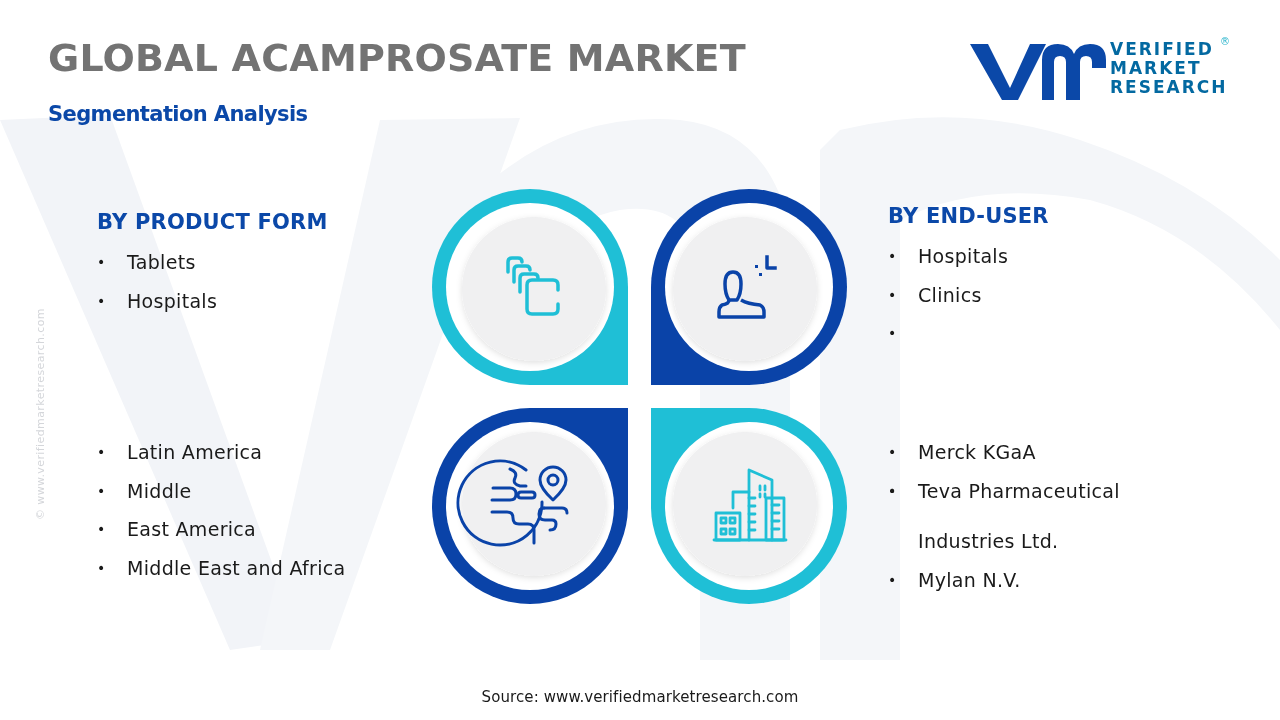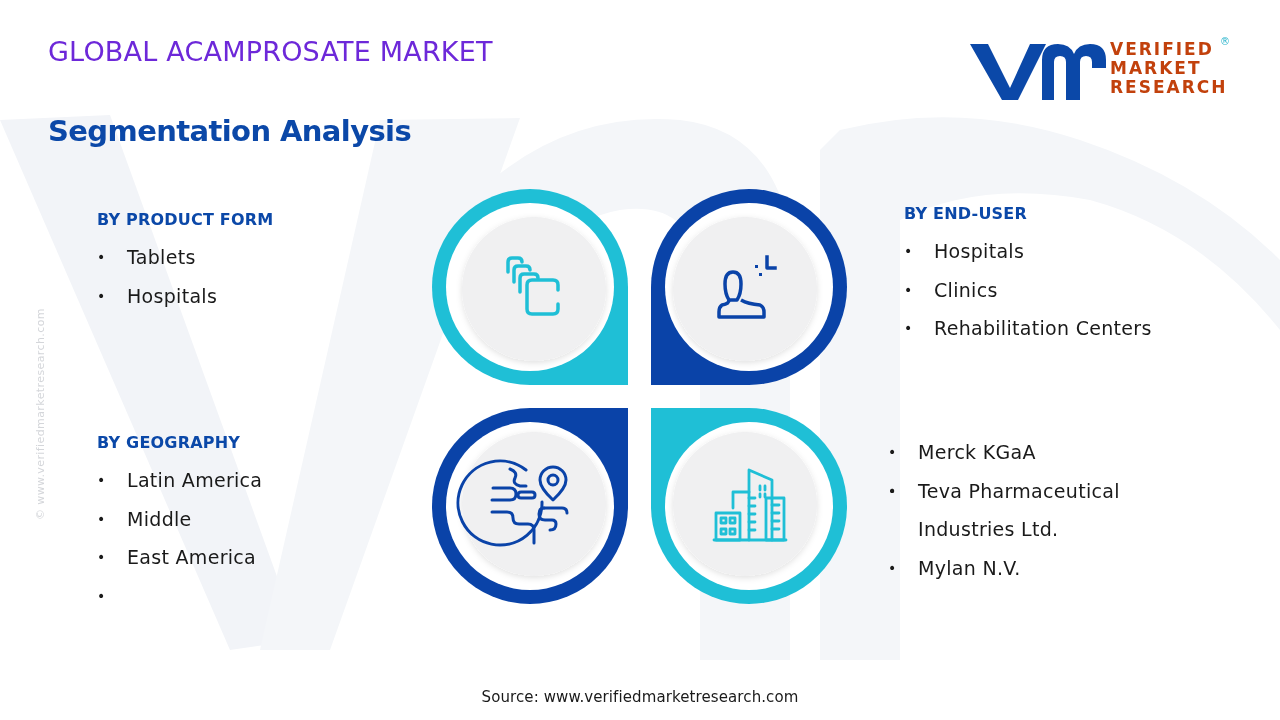--- a/index.html
+++ b/index.html
@@ -9,52 +9,52 @@
   .watermark { position: absolute; left: 0; top: 0; width: 1280px; height: 720px; z-index: 0; }
 
   .side-credit {
     position: absolute; left: 34px; top: 520px;
     transform: rotate(-90deg); transform-origin: left top;
     font-size: 11px; color: #d4d6da; letter-spacing: 0.4px; white-space: nowrap; z-index: 1;
   }
 
   .title {
     position: absolute; left: 48px; top: 36px;
-    font-size: 27px; font-weight: normal; color: #6d28d9; letter-spacing: 0.2px; z-index: 2;
+    font-size: 38px; font-weight: bold; color: #737373; letter-spacing: 0.2px; z-index: 2;
     font-family: "DejaVu Sans", sans-serif;
   }
   .subtitle {
-    position: absolute; left: 48px; top: 114px;
-    font-size: 29px; color: #0b48a8; z-index: 2; letter-spacing: -0.6px;
+    position: absolute; left: 48px; top: 102px;
+    font-size: 21px; color: #0b48a8; z-index: 2; letter-spacing: -0.6px;
     font-family: "DejaVu Sans", sans-serif;
   }
 
   .logo { position: absolute; left: 966px; top: 38px; width: 270px; height: 64px; z-index: 2; }
   .logo-text {
     position: absolute; left: 1110px; top: 40px; z-index: 2;
-    font-size: 17px; line-height: 19px; font-weight: bold; color: #c2410c; letter-spacing: 2px;
+    font-size: 17px; line-height: 19px; font-weight: bold; color: #0369a1; letter-spacing: 2px;
     font-family: "DejaVu Sans", sans-serif;
   }
   .logo-reg { position: absolute; left: 1220px; top: 36px; font-size: 10px; color: #27b3cb; z-index: 2; }
 
   .segment { position: absolute; z-index: 2; }
   .segment h3 {
-    font-size: 16px; font-weight: bold; color: #0b48a8; letter-spacing: 0.2px; margin-bottom: 9px;
+    font-size: 21px; font-weight: bold; color: #0b48a8; letter-spacing: 0.2px; margin-bottom: 9px;
     font-family: "DejaVu Sans", sans-serif;
   }
   .segment ul { list-style: none; }
   .segment li {
     position: relative; padding-left: 30px; font-size: 19px; color: #1a1a1a;
     line-height: 38.5px; letter-spacing: 0.3px;
   }
   .segment li .bullet { position: absolute; left: 0; top: 0; font-size: 14px; }
-  .segment li .cont { display: block; }
+  .segment li .cont { display: block; margin-top: 12px; }
 
   .seg-product { left: 97px; top: 210px; }
-  .seg-enduser { left: 888px; top: 204px; margin-left: 16px; }
+  .seg-enduser { left: 888px; top: 204px; }
   .seg-geo { left: 97px; top: 433px; }
   .seg-players { left: 888px; top: 433px; }
 
   .diagram { position: absolute; left: 0; top: 0; width: 1280px; height: 720px; z-index: 1; }
 
   .source {
     position: absolute; left: 0; width: 1280px; top: 688px; text-align: center;
     font-size: 15px; color: #1a1a1a; z-index: 2; letter-spacing: 0.1px;
   }
 </style>
@@ -164,31 +164,30 @@
     <li><span class="bullet">•</span><span>Tablets</span></li>
     <li><span class="bullet">•</span><span>Hospitals</span></li>
   </ul>
 </div>
 
 <div class="segment seg-enduser">
   <h3>BY END-USER</h3>
   <ul>
     <li><span class="bullet">•</span><span>Hospitals</span></li>
     <li><span class="bullet">•</span><span>Clinics</span></li>
-    <li><span class="bullet">•</span><span>Rehabilitation Centers</span></li>
+    <li><span class="bullet">•</span></li>
   </ul>
 </div>
 
 <div class="segment seg-geo">
-  <h3>BY GEOGRAPHY</h3>
   <ul>
     <li><span class="bullet">•</span><span>Latin America</span></li>
     <li><span class="bullet">•</span><span>Middle</span></li>
     <li><span class="bullet">•</span><span>East America</span></li>
-    <li><span class="bullet">•</span></li>
+    <li><span class="bullet">•</span><span>Middle East and Africa</span></li>
   </ul>
 </div>
 
 <div class="segment seg-players">
   <ul>
     <li><span class="bullet">•</span><span>Merck KGaA</span></li>
     <li><span class="bullet">•</span></li>
     <li><span class="bullet">•</span><span>Teva Pharmaceutical</span><span class="cont">Industries Ltd.</span></li>
     <li><span class="bullet">•</span><span>Mylan N.V.</span></li>
   </ul>

